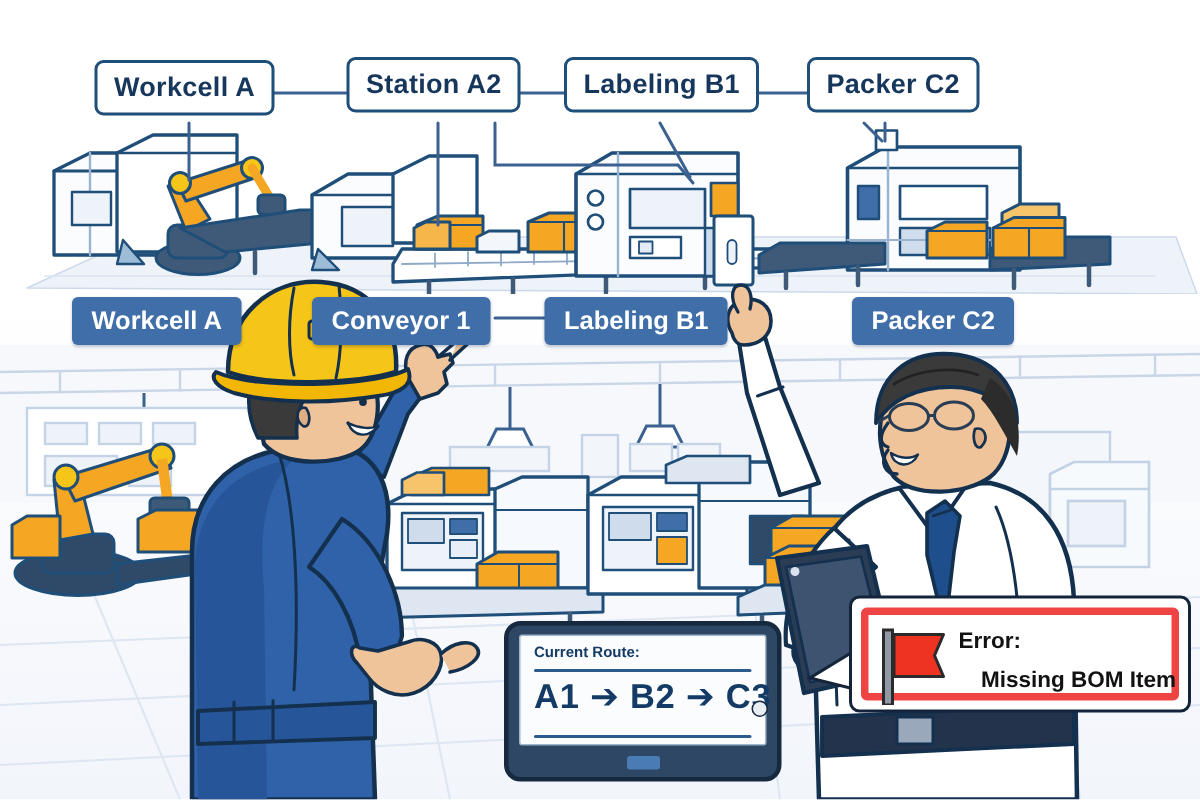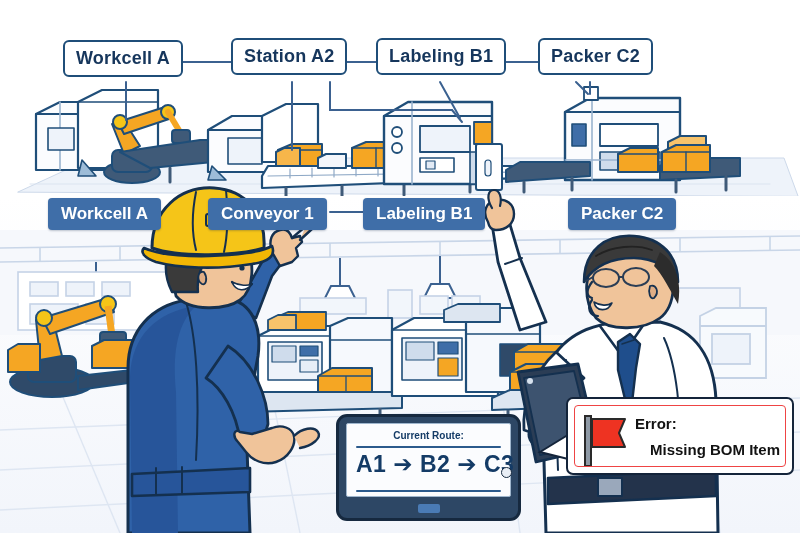--- a/index.html
+++ b/index.html
@@ -1,21 +1,21 @@
 <!DOCTYPE html>
 <html><head>
 <meta charset="utf-8">
 <style>
   html,body{margin:0;padding:0;}
   body{
     width:800px;height:533px;overflow:hidden;
     font-family:"Liberation Sans","DejaVu Sans",sans-serif;
     background:#ffffff;
   }
-  #stage{position:relative;width:800px;height:533px;overflow:hidden;background:#ffffff;text-align:center;}
+  #stage{position:relative;width:800px;height:533px;overflow:hidden;background:#ffffff;}
   svg.layer{position:absolute;left:0;top:0;width:800px;height:533px;}
 
   
   .tag-out{
     position:absolute;
     background:#ffffff;
     border:2px solid #1f4e79;
     border-radius:6px;
     color:#16365c;
     font-weight:bold;
@@ -71,21 +71,21 @@
   }
 
   
   #callout{
     position:absolute;left:566px;top:397px;width:228px;height:78px;
     background:#ffffff;border:2px solid #14243a;border-radius:7px;
     box-sizing:border-box;padding:6px;
   }
   #callout-inner{
     width:100%;height:100%;box-sizing:border-box;
-    border:1px solid #ef4444;border-radius:4px;
+    border:5px solid #ef4444;border-radius:4px;
     position:relative;padding:7px 8px 0 24px;
   }
   #flag-wrap{position:absolute;left:8px;top:8px;width:44px;height:52px;}
   #err-label{
     position:absolute;left:60px;top:10px;color:#121212;font-weight:bold;font-size:15px;line-height:1;
   }
   #err-msg{
     position:absolute;left:75px;top:36px;color:#121212;font-weight:bold;font-size:15px;line-height:1;
     white-space:nowrap;
   }

